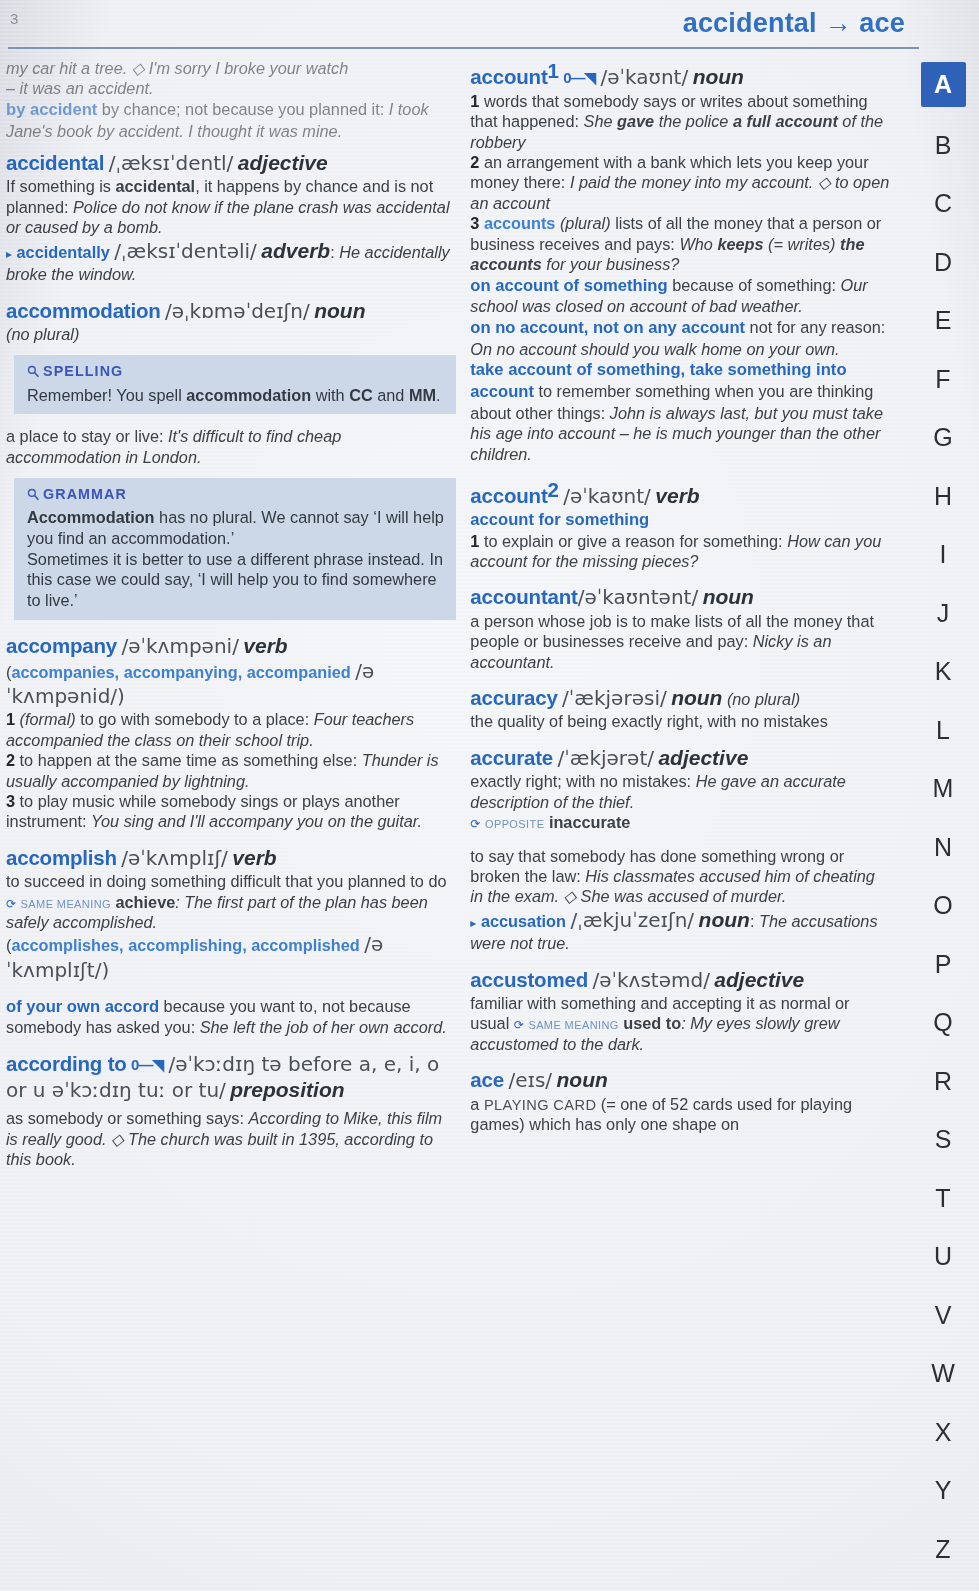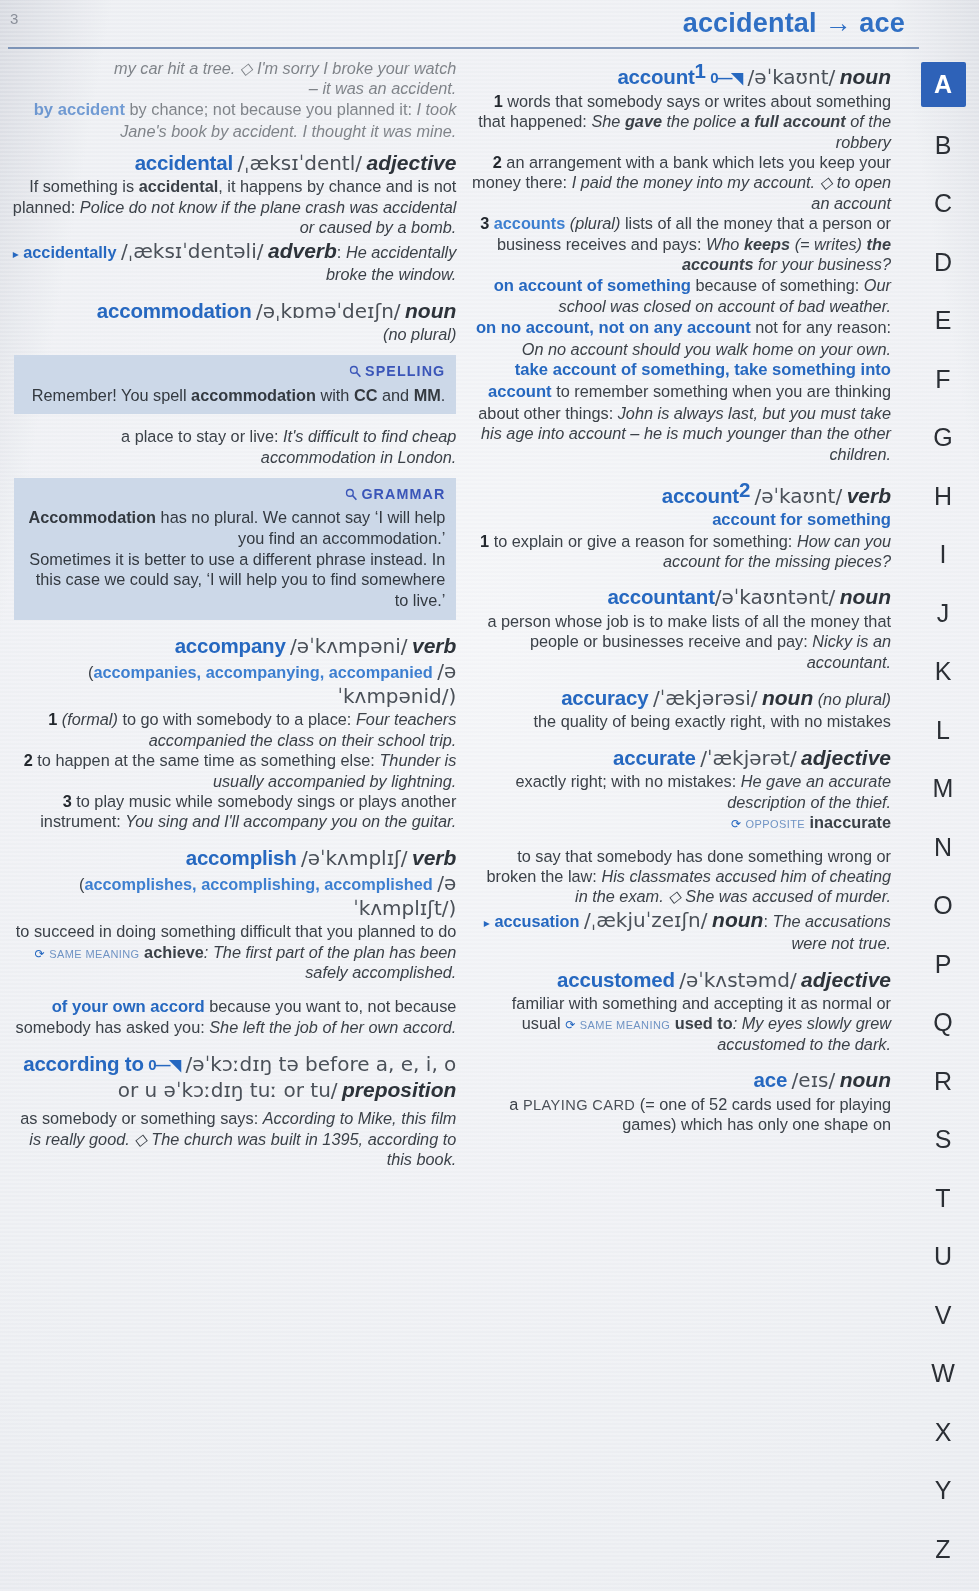--- a/index.html
+++ b/index.html
@@ -36,21 +36,21 @@
     letter-spacing:.2px;
   }
   .rule {
     position:absolute; left:8px; right:60px; top:47px;
     height:2px; background:#7d94b7;
   }
 
   
   .cols {
     position:absolute; left:6px; top:58px; right:88px; bottom:10px;
-    display:flex; gap:14px;text-align:right;
+    display:flex; gap:14px;
   }
   .col { width:455px; position:relative; }
   .col.right { width:425px; }
 
   
   .e { margin-bottom:13px; line-height:1.255; }
   .e.tight { margin-bottom:9px; }
   p { margin:0; }
   .hw {
     color:#2668c0; font-weight:bold; font-size:20.5px;
@@ -180,25 +180,25 @@
           <span class="ipa">/əˈkʌmpənid/)</span></p>
         <p class="blk"><span class="num">1</span> <span class="it">(formal)</span><span> to go with somebody to a place: </span><span class="it">Four teachers accompanied the class on their school trip.</span></p>
         <p class="blk"><span class="num">2</span> <span>to happen at the same time as something else: </span><span class="it">Thunder is usually accompanied by lightning.</span></p>
         <p class="blk"><span class="num">3</span> <span>to play music while somebody sings or plays another instrument: </span><span class="it">You sing and I'll accompany you on the guitar.</span></p>
       </div>
 
       <div class="e">
         <p><span class="hw">accomplish</span>
           <span class="ipa">/əˈkʌmplɪʃ/</span>
           <span class="pos">verb</span></p>
-        <p class="blk">(<span class="infl">accomplishes, accomplishing, accomplished</span>
-          <span class="ipa">/əˈkʌmplɪʃt/)</span></p>
         <p class="blk"><span>to succeed in doing something difficult that you planned to do </span><span class="arrowhead">⟳</span>
           <span class="xref">SAME MEANING</span>
           <span class="b">achieve</span><span class="it">: The first part of the plan has been safely accomplished.</span></p>
+        <p class="blk">(<span class="infl">accomplishes, accomplishing, accomplished</span>
+          <span class="ipa">/əˈkʌmplɪʃt/)</span></p>
       </div>
 
       <div class="e">
         <p class="blk"><span class="idiom">of your own accord</span><span> because you want to, not because somebody has asked you: </span><span class="it">She left the job of her own accord.</span></p>
       </div>
 
       <div class="e">
         <p><span class="hw">according to</span>
           <span class="key">0—<span style="letter-spacing:0">◥</span></span>
           <span class="ipa">/əˈkɔːdɪŋ tə before a, e, i, o or u əˈkɔːdɪŋ tuː or tu/</span>

